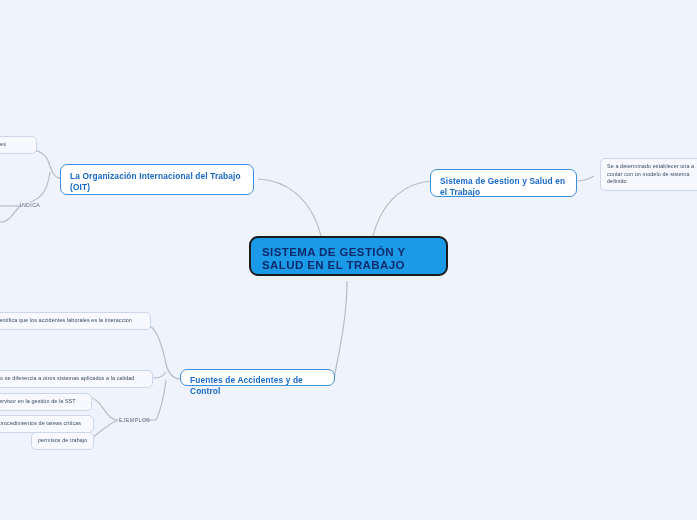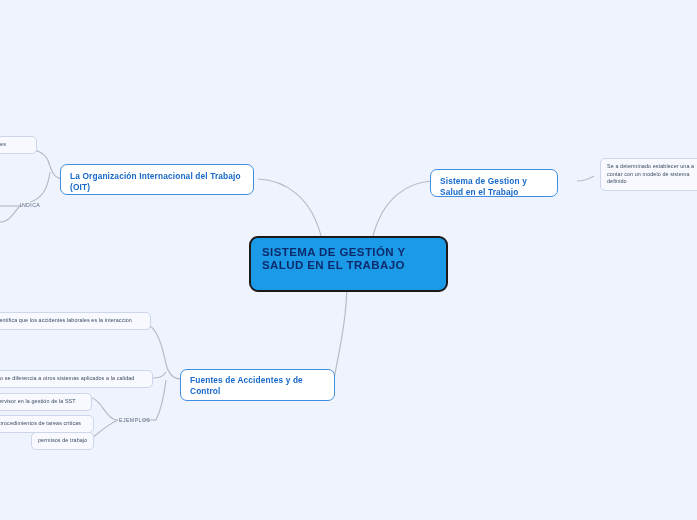--- a/index.html
+++ b/index.html
@@ -106,33 +106,33 @@
 
       <path d="M 156 420 C 150 420 146 420 142 420"></path>
       <path d="M 118 420 C 110 420 106 412 100 404"></path>
       <path d="M 100 404 C 96 400 94 398 92 398"></path>
       <path d="M 118 420 C 108 424 100 432 92 438"></path>
 
       <path d="M 577 181 C 586 181 590 178 594 176"></path>
     </g>
   </svg>
 
-  <div class="node node-root" style="left:249px; top:236px; width:199px; height:56px;">
+  <div class="node node-root" style="left:249px; top:236px; width:199px; height:40px;">
     <span>SISTEMA DE GESTIÓN Y SALUD EN EL TRABAJO</span>
   </div>
 
   <div class="node node-branch" style="left:60px; top:164px; width:194px; height:31px;">
     <span>La Organización Internacional del Trabajo (OIT)</span>
   </div>
 
-  <div class="node node-branch" style="left:430px; top:169px; width:128px; height:28px;">
+  <div class="node node-branch" style="left:430px; top:169px; width:147px; height:28px;">
     <span>Sistema de Gestion y Salud en el Trabajo</span>
   </div>
 
-  <div class="node node-branch" style="left:180px; top:369px; width:155px; height:32px; padding-top:5px;">
+  <div class="node node-branch" style="left:180px; top:369px; width:155px; height:17px; padding-top:5px;">
     <span>Fuentes de Accidentes y de Control</span>
   </div>
 
   <div class="edge-label" style="left:20px; top:202px;">INDICA</div>
 
   <div class="edge-label" style="left:119px; top:417px;">EJEMPLOS</div>
 
   <div class="node node-leaf" style="left:-36px; top:136px; width:73px;">
     <span>ntes laborales</span>
   </div>

